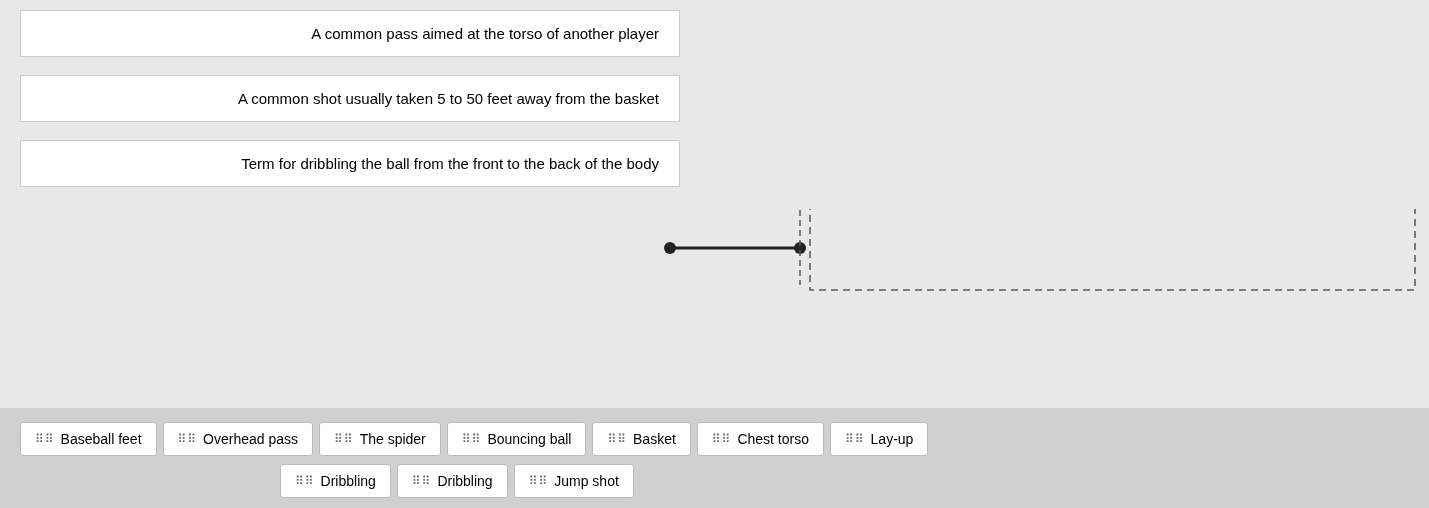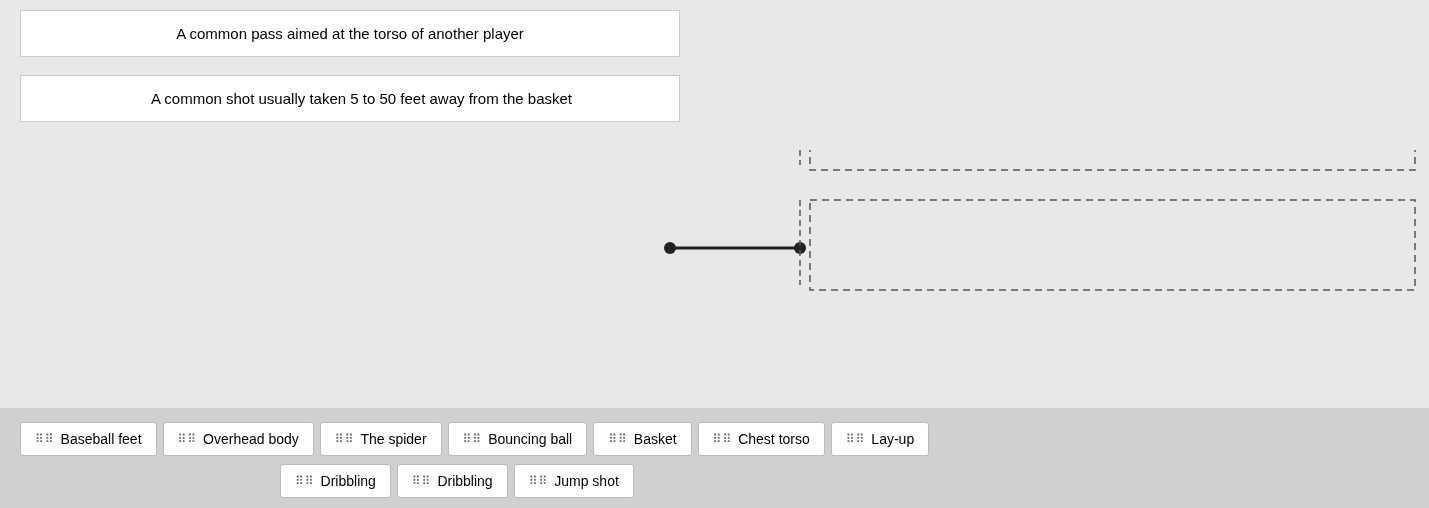--- a/index.html
+++ b/index.html
@@ -27,21 +27,21 @@
       padding: 10px 20px;
       background: #e8e8e8;
     }
 
     .definition-box {
       background: white;
       border: 1px solid #ccc;
       padding: 12px 20px;
       margin-bottom: 12px;
       width: 660px;
-      text-align: center;
+      text-align: right;
       font-size: 15px;
       line-height: 1.4;
       position: relative;
     }
 
     
     .connector-svg {
       position: absolute;
       top: 0;
       left: 0;
@@ -129,34 +129,37 @@
   <div class="definitions-area">
 
     <div class="definition-box" style="margin-top: 0; margin-bottom: 18px;">
       <span>A common pass aimed at the torso of another player</span>
     </div>
 
     <div class="definition-box" style="margin-bottom: 18px; padding-left: 43px;">
       <span>A common shot usually taken 5 to 50 feet away from the basket</span>
     </div>
 
+    <div class="definition-box">
+      <span>Term for dribbling the ball from the front to the back of the body</span>
+    </div>
 
   </div>
 
   <div class="drag-items-area">
 
     <div class="drag-row">
 
     <div class="drag-item">
           <span class="drag-handle">⠿⠿</span>
           <span>Baseball feet</span>
         </div>
         <div class="drag-item">
           <span class="drag-handle">⠿⠿</span>
-          <span>Overhead body</span>
+          <span>Overhead pass</span>
         </div>
         <div class="drag-item">
           <span class="drag-handle">⠿⠿</span>
           <span>The spider</span>
         </div>
         <div class="drag-item">
           <span class="drag-handle">⠿⠿</span>
           <span>Bouncing ball</span>
         </div>
         <div class="drag-item">

